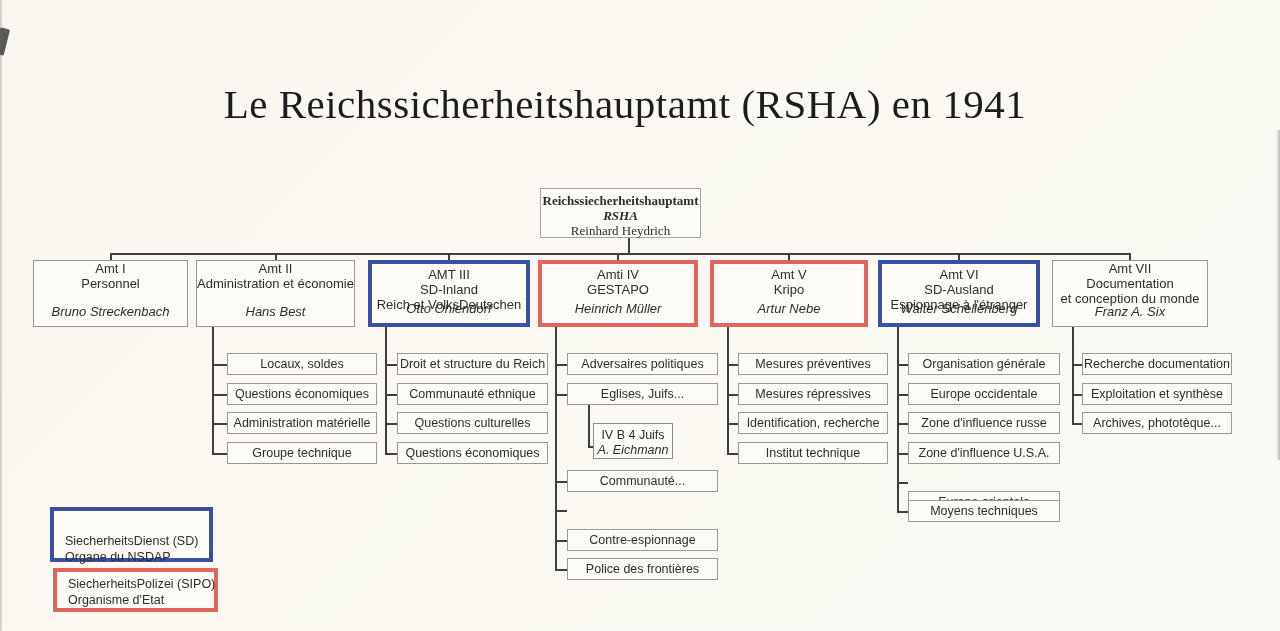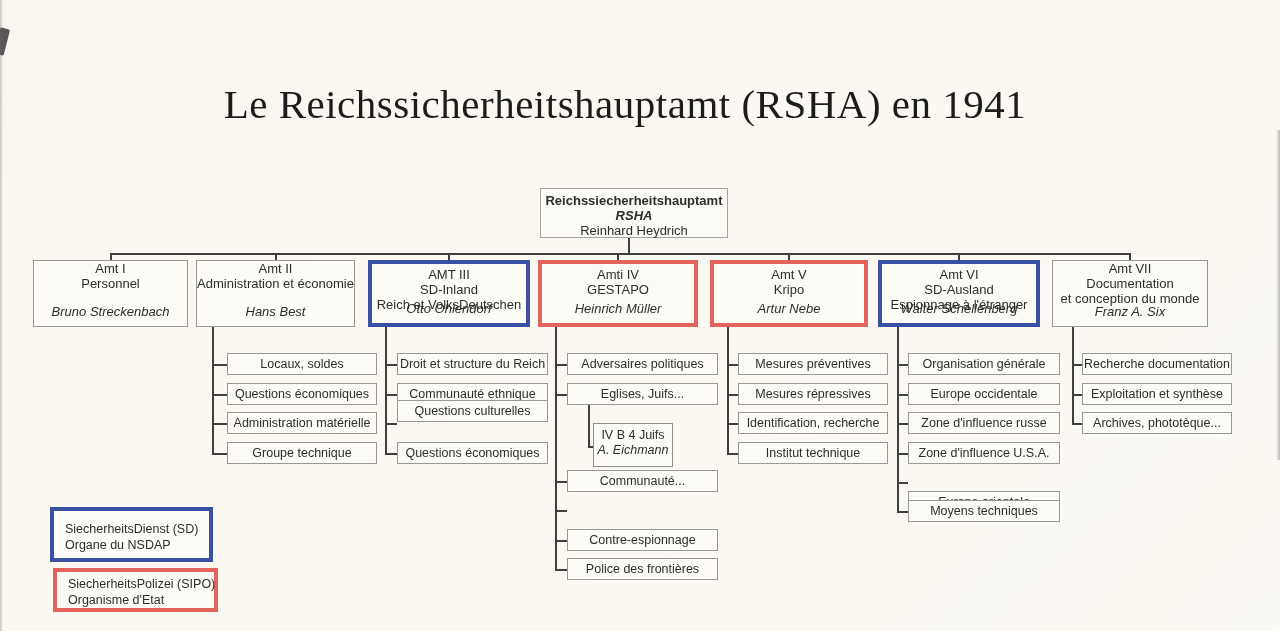--- a/index.html
+++ b/index.html
@@ -35,21 +35,21 @@
 <body>
 
 <div class="chart">
 
   <div class="artifact" style="left:-3px;top:28px;width:10px;height:27px;background:#2f2f2f;transform:rotate(14deg);border-radius:2px;opacity:.8;"></div>
   <div class="artifact" style="left:0;top:0;width:3px;height:631px;background:linear-gradient(to right,rgba(100,100,100,.35),rgba(100,100,100,0));"></div>
   <div class="artifact" style="right:0;top:130px;width:4px;height:330px;background:linear-gradient(to left,rgba(90,90,90,.4),rgba(90,90,90,0));"></div>
 
   <div class="main-title">Le Reichssicherheitshauptamt (RSHA) en 1941</div>
 
-  <div class="box root-box" style="left:540px;top:188px;width:188px;height:50px;">
+  <div class="box root-box" style="left:540px;top:188px;width:161px;height:50px;font-family:Liberation Serif, serif;">
     <div class="root-name">Reichssiecherheitshauptamt</div>
     <div class="root-abbr">RSHA</div>
     <div>Reinhard Heydrich</div>
   </div>
 
   <div class="line" style="left:628px;top:238px;width:1.5px;height:15px;"></div>
   <div class="line" style="left:110px;top:253px;width:1020px;height:1.5px;"></div>
   <div class="line" style="left:110px;top:253px;width:1.5px;height:8px;"></div>
   <div class="line" style="left:275px;top:253px;width:1.5px;height:8px;"></div>
   <div class="line" style="left:448px;top:253px;width:1.5px;height:8px;"></div>
@@ -113,39 +113,39 @@
   <div class="box sub" style="left:227px;top:412px;width:150px;">Administration matérielle</div>
   <div class="box sub" style="left:227px;top:442px;width:150px;">Groupe technique</div>
 
   <div class="line" style="left:385px;top:327px;width:1.5px;height:126px;"></div>
   <div class="line" style="left:385px;top:364px;width:12px;height:1.5px;"></div>
   <div class="line" style="left:385px;top:394px;width:12px;height:1.5px;"></div>
   <div class="line" style="left:385px;top:423px;width:12px;height:1.5px;"></div>
   <div class="line" style="left:385px;top:453px;width:12px;height:1.5px;"></div>
   <div class="box sub" style="left:397px;top:353px;width:151px;">Droit et structure du Reich</div>
   <div class="box sub" style="left:397px;top:383px;width:151px;">Communauté ethnique</div>
-  <div class="box sub" style="left:397px;top:400px;width:151px;">Questions culturelles</div>
+  <div class="box sub" style="left:397px;top:412px;width:151px;">Questions culturelles</div>
   <div class="box sub" style="left:397px;top:442px;width:151px;">Questions économiques</div>
 
   <div class="line" style="left:555px;top:327px;width:1.5px;height:242px;"></div>
   <div class="line" style="left:555px;top:364px;width:12px;height:1.5px;"></div>
   <div class="line" style="left:555px;top:394px;width:12px;height:1.5px;"></div>
   <div class="line" style="left:555px;top:481px;width:12px;height:1.5px;"></div>
   <div class="line" style="left:555px;top:510px;width:12px;height:1.5px;"></div>
   <div class="line" style="left:555px;top:540px;width:12px;height:1.5px;"></div>
   <div class="line" style="left:555px;top:569px;width:12px;height:1.5px;"></div>
   <div class="box sub" style="left:567px;top:353px;width:151px;">Adversaires politiques</div>
   <div class="box sub" style="left:567px;top:383px;width:151px;">Eglises, Juifs...</div>
   <div class="box sub" style="left:567px;top:470px;width:151px;">Communauté...</div>
   <div class="box sub" style="left:567px;top:529px;width:151px;">Contre-espionnage</div>
   <div class="box sub" style="left:567px;top:558px;width:151px;">Police des frontières</div>
 
   <div class="line" style="left:588px;top:405px;width:1.5px;height:42px;"></div>
   <div class="line" style="left:588px;top:446px;width:7px;height:1.5px;"></div>
-  <div class="box subchild" style="left:593px;top:423px;width:80px;height:44px;">
+  <div class="box subchild" style="left:593px;top:423px;width:80px;height:36px;">
     <div>IV B 4 Juifs</div>
     <div class="sc-chief">A. Eichmann</div>
   </div>
 
   <div class="line" style="left:727px;top:327px;width:1.5px;height:126px;"></div>
   <div class="line" style="left:727px;top:364px;width:11px;height:1.5px;"></div>
   <div class="line" style="left:727px;top:394px;width:11px;height:1.5px;"></div>
   <div class="line" style="left:727px;top:423px;width:11px;height:1.5px;"></div>
   <div class="line" style="left:727px;top:453px;width:11px;height:1.5px;"></div>
   <div class="box sub" style="left:738px;top:353px;width:150px;">Mesures préventives</div>
@@ -169,21 +169,21 @@
 
   <div class="line" style="left:1072px;top:327px;width:1.5px;height:96px;"></div>
   <div class="line" style="left:1072px;top:364px;width:10px;height:1.5px;"></div>
   <div class="line" style="left:1072px;top:394px;width:10px;height:1.5px;"></div>
   <div class="line" style="left:1072px;top:423px;width:10px;height:1.5px;"></div>
   <div class="box sub" style="left:1082px;top:353px;width:150px;">Recherche documentation</div>
   <div class="box sub" style="left:1082px;top:383px;width:150px;">Exploitation et synthèse</div>
   <div class="box sub" style="left:1082px;top:412px;width:150px;">Archives, phototèque...</div>
 
   <div class="box legend-box frame-blue" style="left:50px;top:507px;width:163px;height:55px;">
-    <div class="legend-inner" style="padding-top:10px;">
+    <div class="legend-inner" style="padding-top:22px;">
       <div>SiecherheitsDienst (SD)</div>
       <div>Organe du NSDAP</div>
     </div>
   </div>
   <div class="box legend-box frame-red" style="left:53px;top:568px;width:165px;height:44px;">
     <div class="legend-inner" style="padding-top:4px;">
       <div>SiecherheitsPolizei (SIPO)</div>
       <div>Organisme d'Etat</div>
     </div>
   </div>

